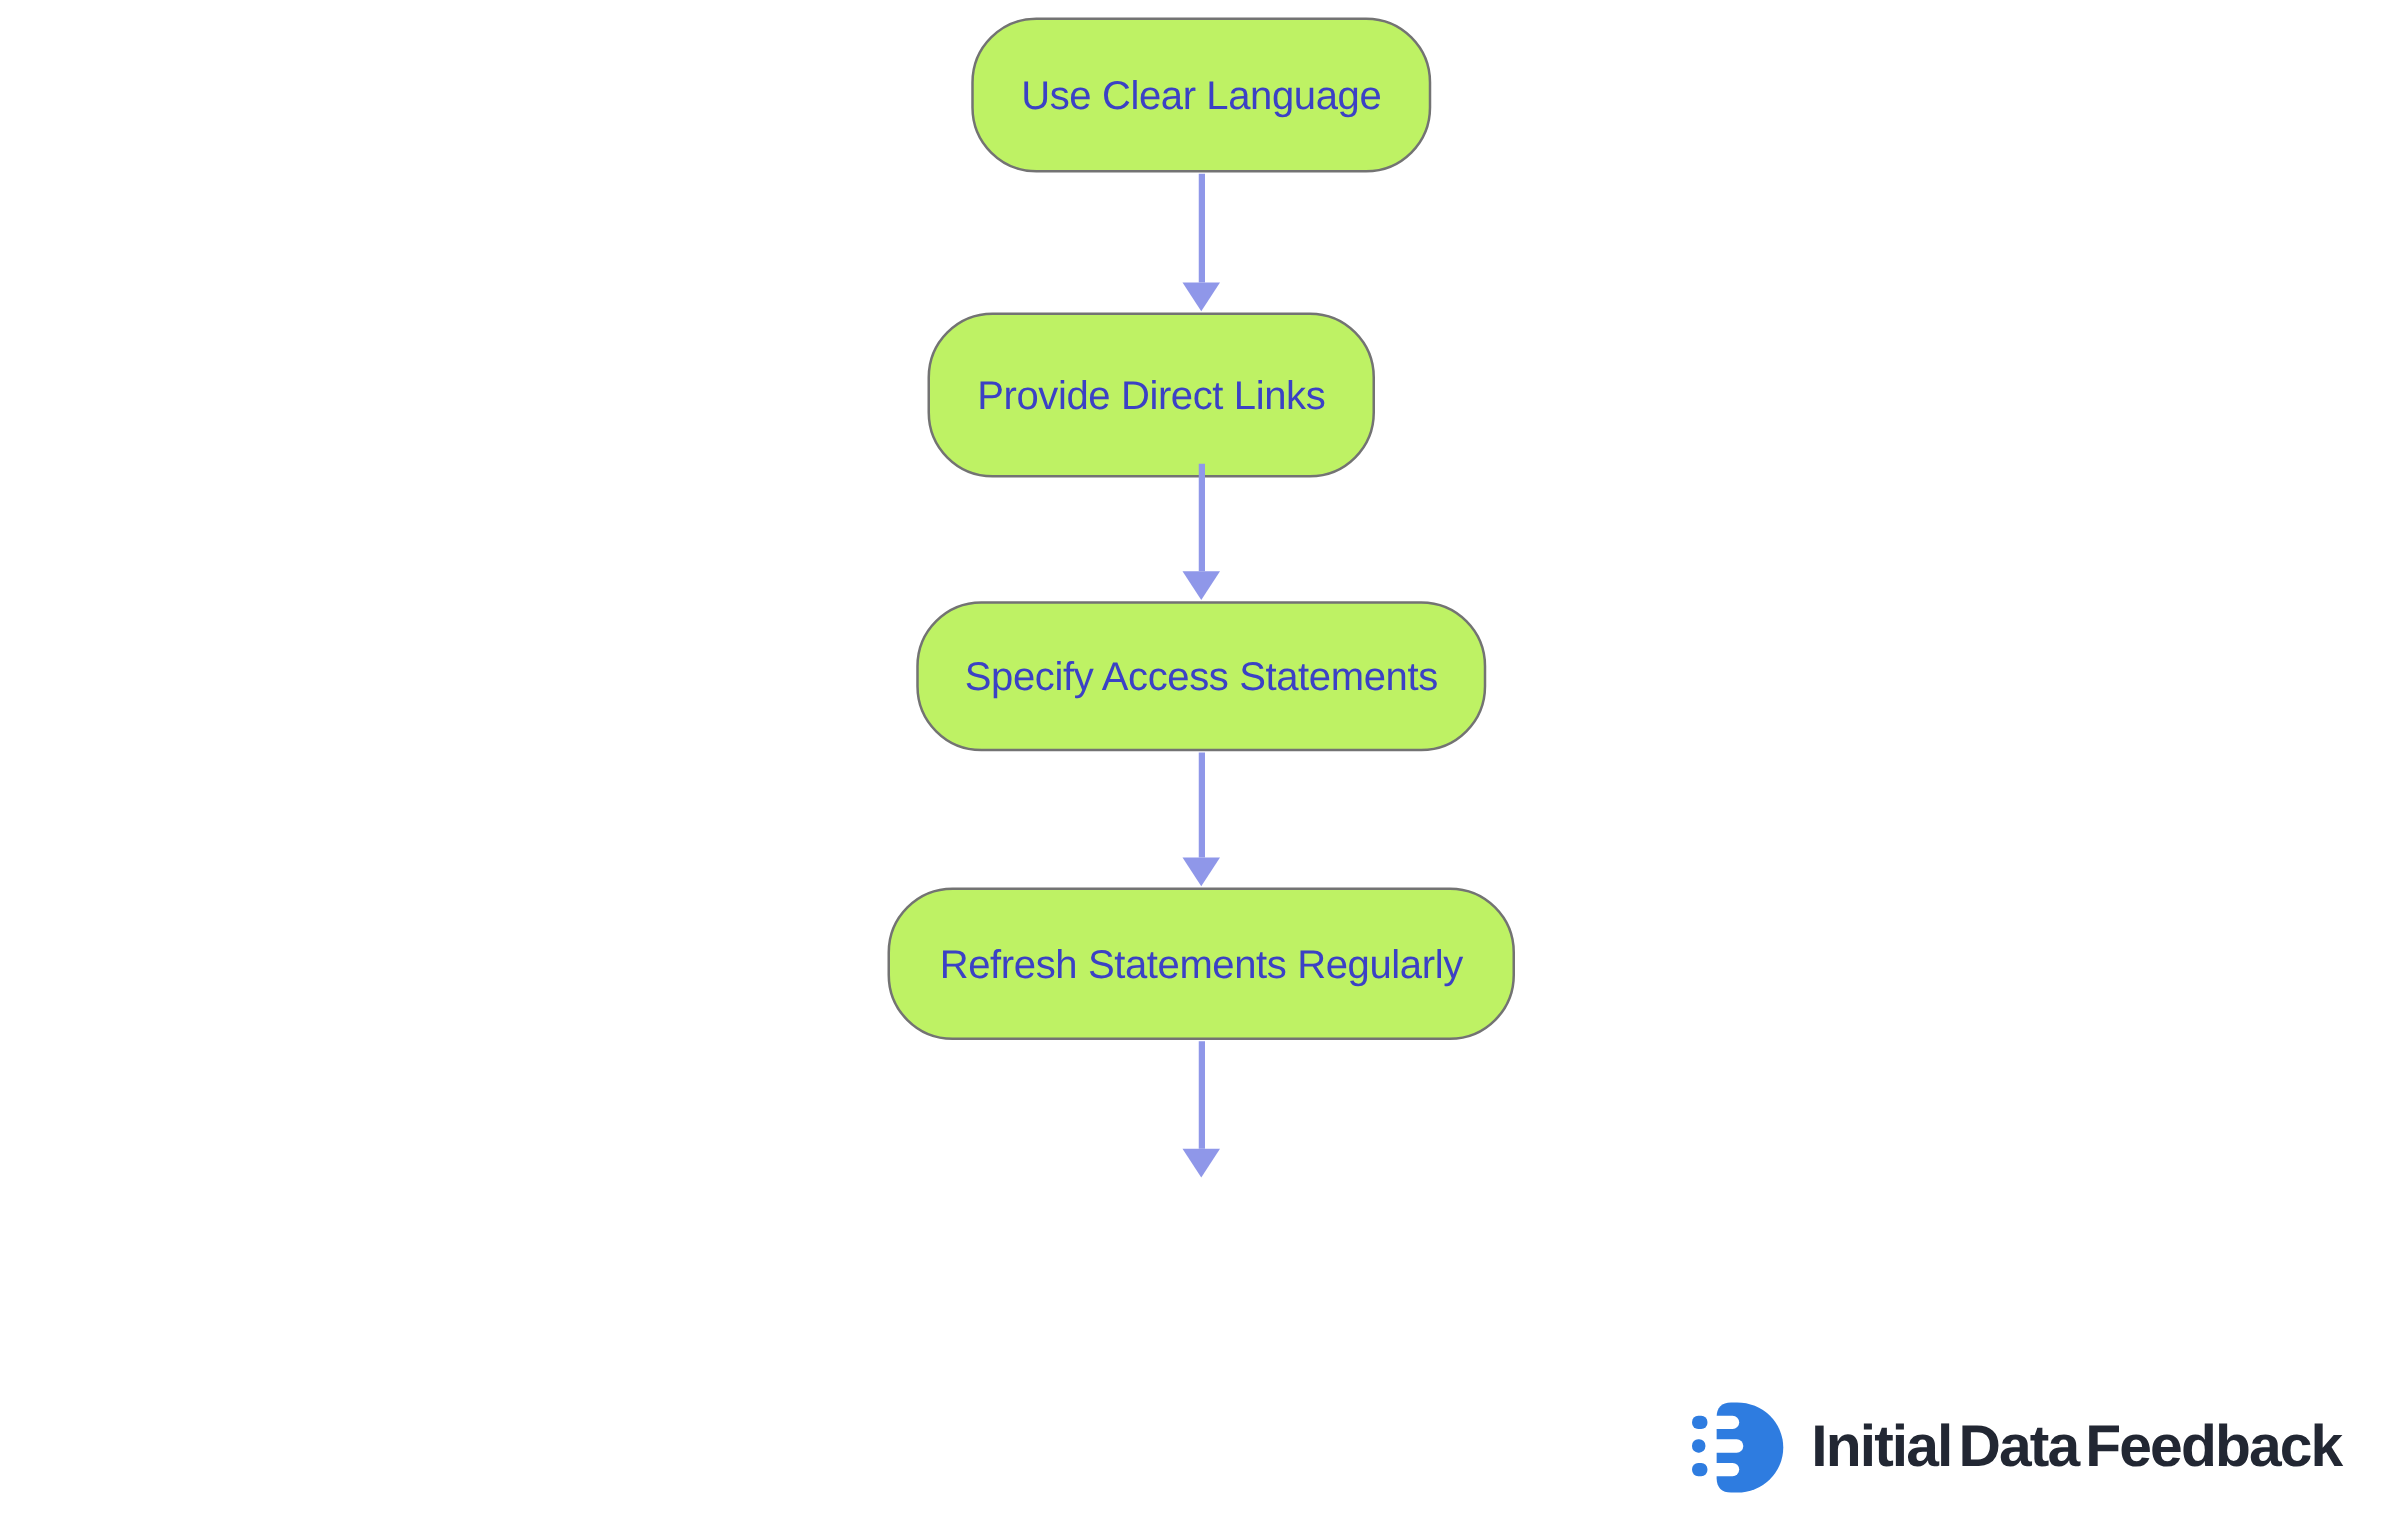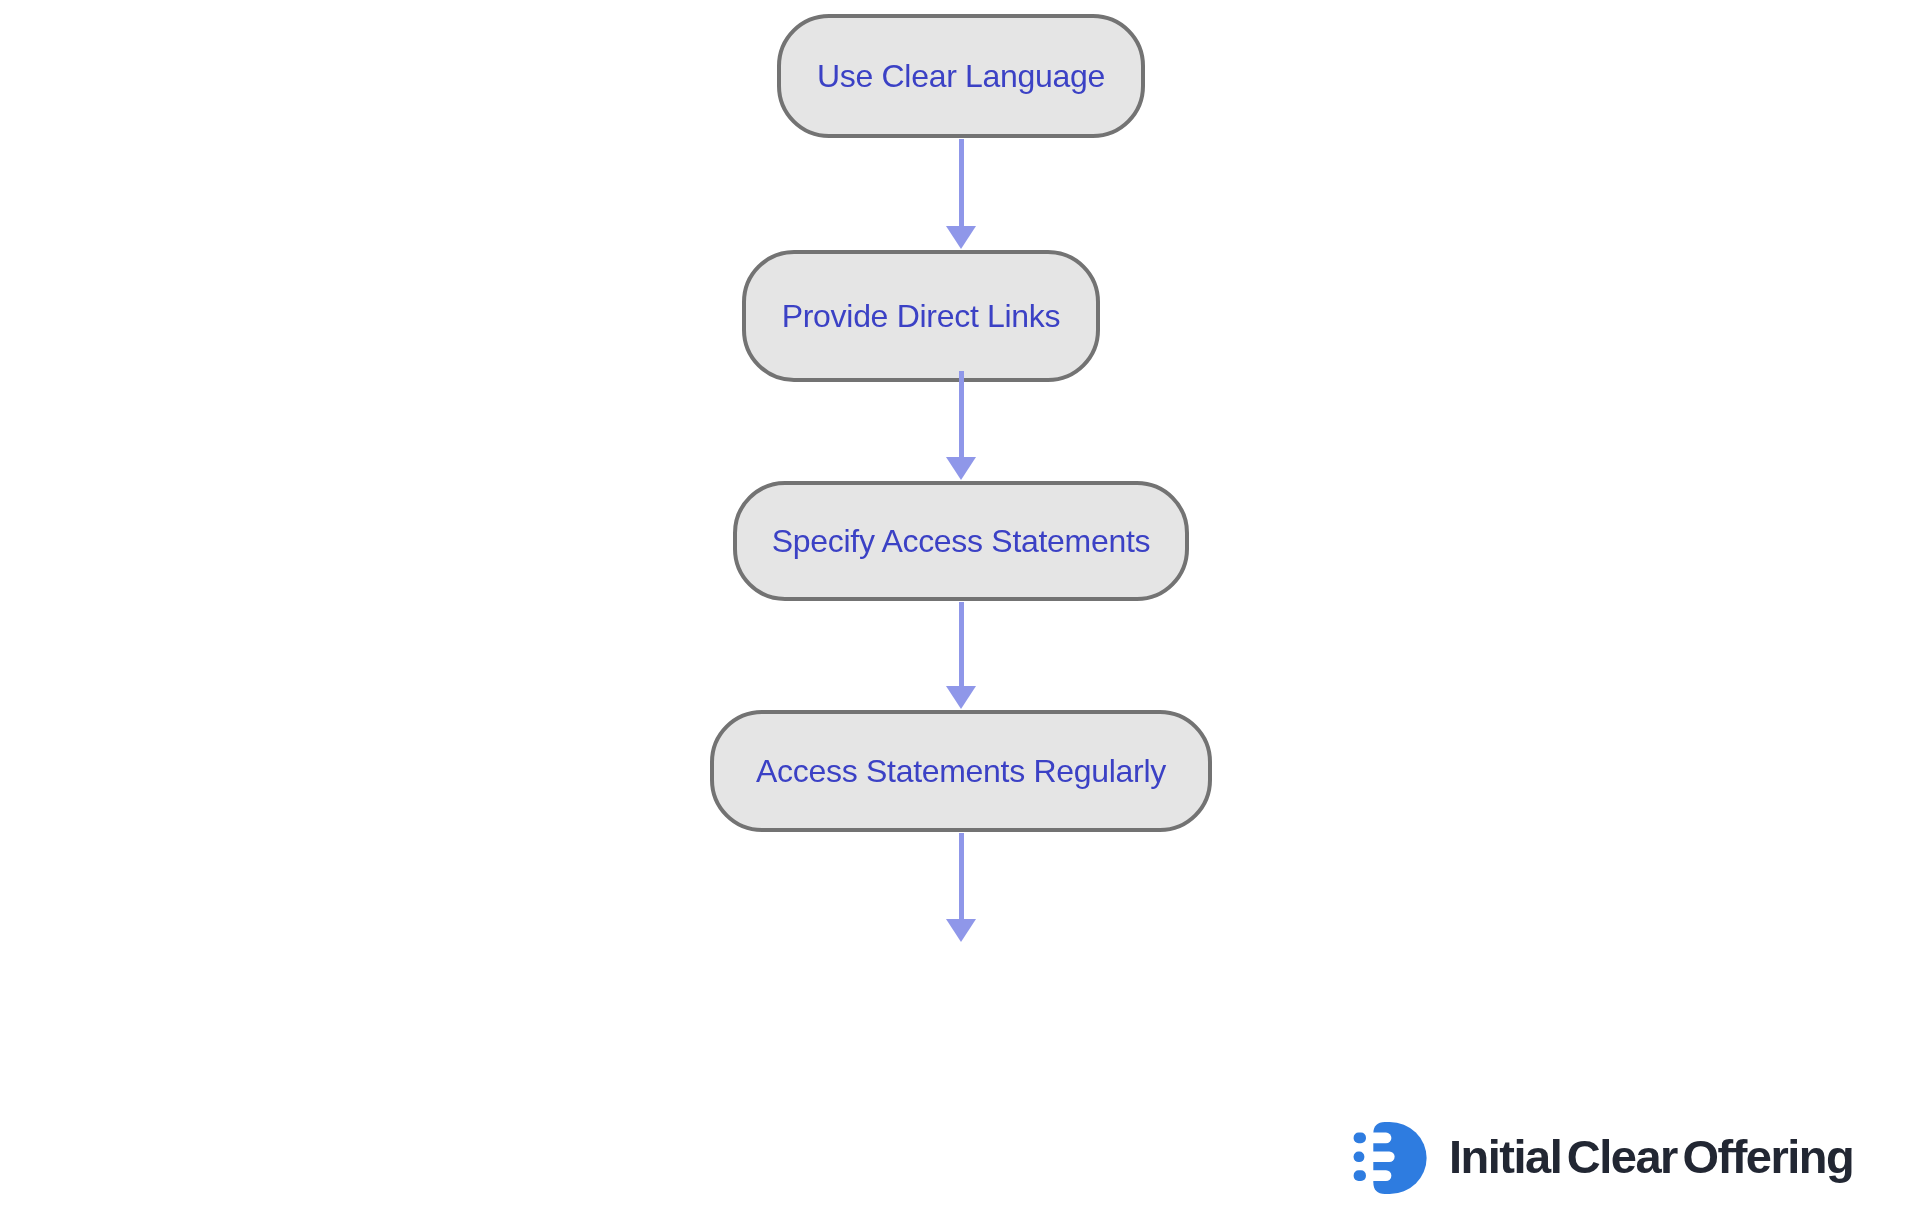--- a/index.html
+++ b/index.html
@@ -16,22 +16,22 @@
     font-family: "Liberation Sans", sans-serif;
   }
 
   
   .flow-node {
     position: absolute;
     box-sizing: border-box;
     display: flex;
     align-items: center;
     justify-content: center;
-    background: #e5e5e5;
-    border: 4px solid #737373;
+    background: #bef264;
+    border: 2px solid #737373;
     border-radius: 52px;
     color: #3b41c5;
     font-size: 32px;
     letter-spacing: -0.3px;
     white-space: nowrap;
   }
   .node-1 { left: 777px; top: 14px;  width: 368px; height: 124px; }
   .node-2 { left: 742px; top: 250px; width: 358px; height: 132px; }
   .node-3 { left: 733px; top: 481px; width: 456px; height: 120px; }
   .node-4 { left: 710px; top: 710px; width: 502px; height: 122px; }
@@ -114,21 +114,21 @@
   <div class="flow-node node-3">
     <span>Specify Access Statements</span>
   </div>
 
   <div class="flow-arrow arrow-3">
     <div class="arrow-line"></div>
     <div class="arrow-head"></div>
   </div>
 
   <div class="flow-node node-4">
-    <span>Access Statements Regularly</span>
+    <span>Refresh Statements Regularly</span>
   </div>
 
   <div class="flow-arrow arrow-4">
     <div class="arrow-line"></div>
     <div class="arrow-head"></div>
   </div>
 
 
   <div class="brand">
     <svg class="brand-mark" viewBox="0 0 100 100" aria-hidden="true">
@@ -136,16 +136,16 @@
       <path d="M 40,6 L 46,6 A 45,44 0 0 1 46,94 L 40,94 C 31,94 26,89 26,80 L 26,20 C 26,11 31,6 40,6 Z" fill="#2e7ce0"></path>
 
       <rect x="19" y="19" width="29" height="13" rx="6.5" fill="#ffffff"></rect>
       <rect x="19" y="42" width="33" height="13" rx="6.5" fill="#ffffff"></rect>
       <rect x="19" y="65" width="29" height="13" rx="6.5" fill="#ffffff"></rect>
 
       <rect x="2" y="19" width="15" height="13" rx="6" fill="#2e7ce0"></rect>
       <rect x="2" y="42" width="13" height="13" rx="6" fill="#2e7ce0"></rect>
       <rect x="2" y="65" width="15" height="13" rx="6" fill="#2e7ce0"></rect>
     </svg>
-    <div class="brand-text">Initial Clear Offering</div>
+    <div class="brand-text">Initial Data Feedback</div>
   </div>
 
 </div>
 
 </body></html>

